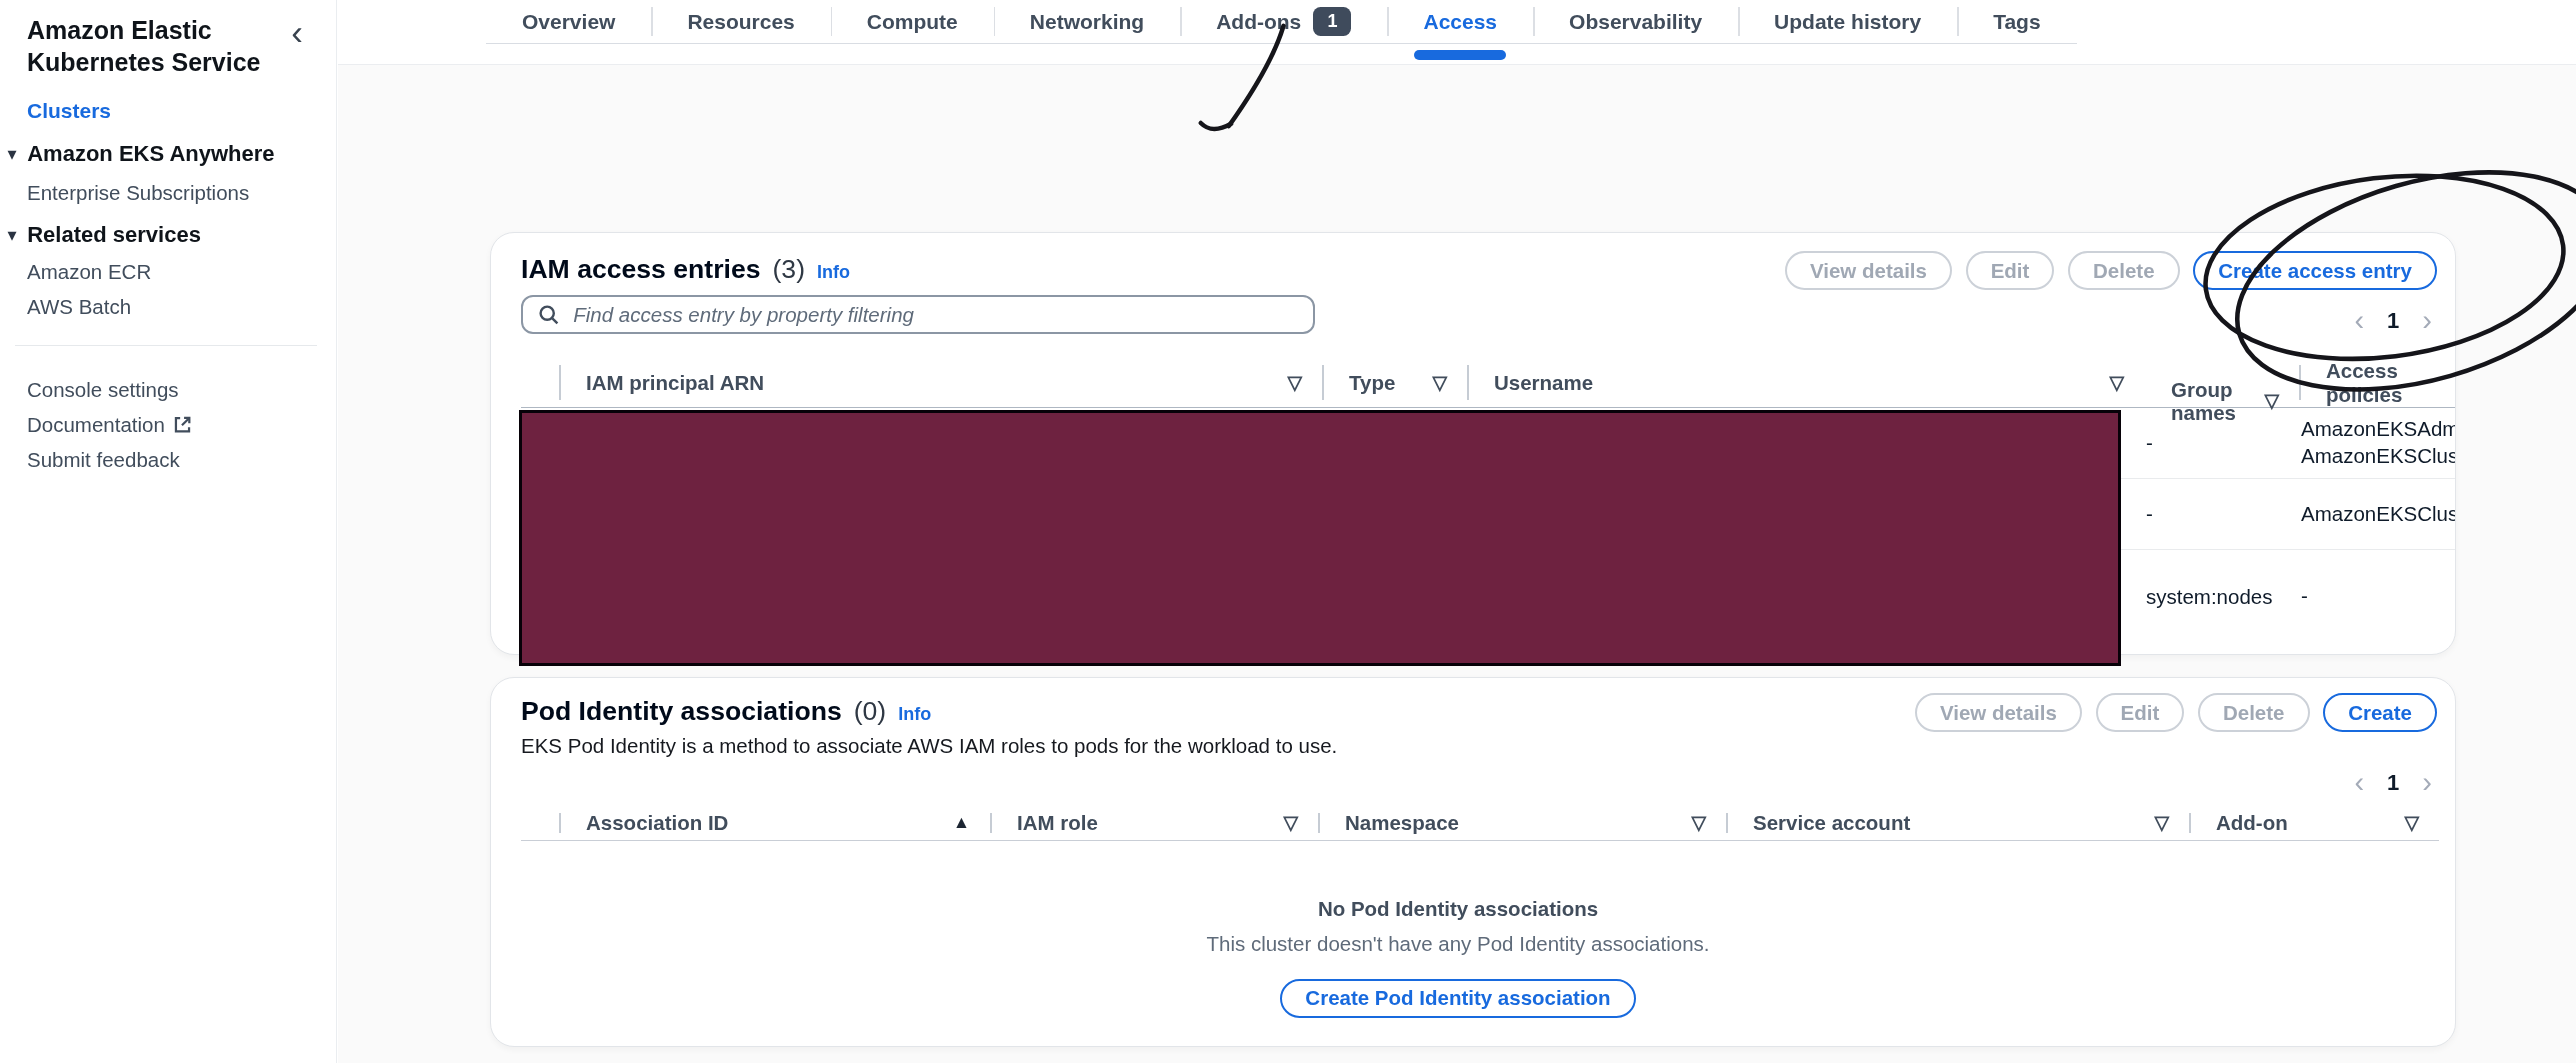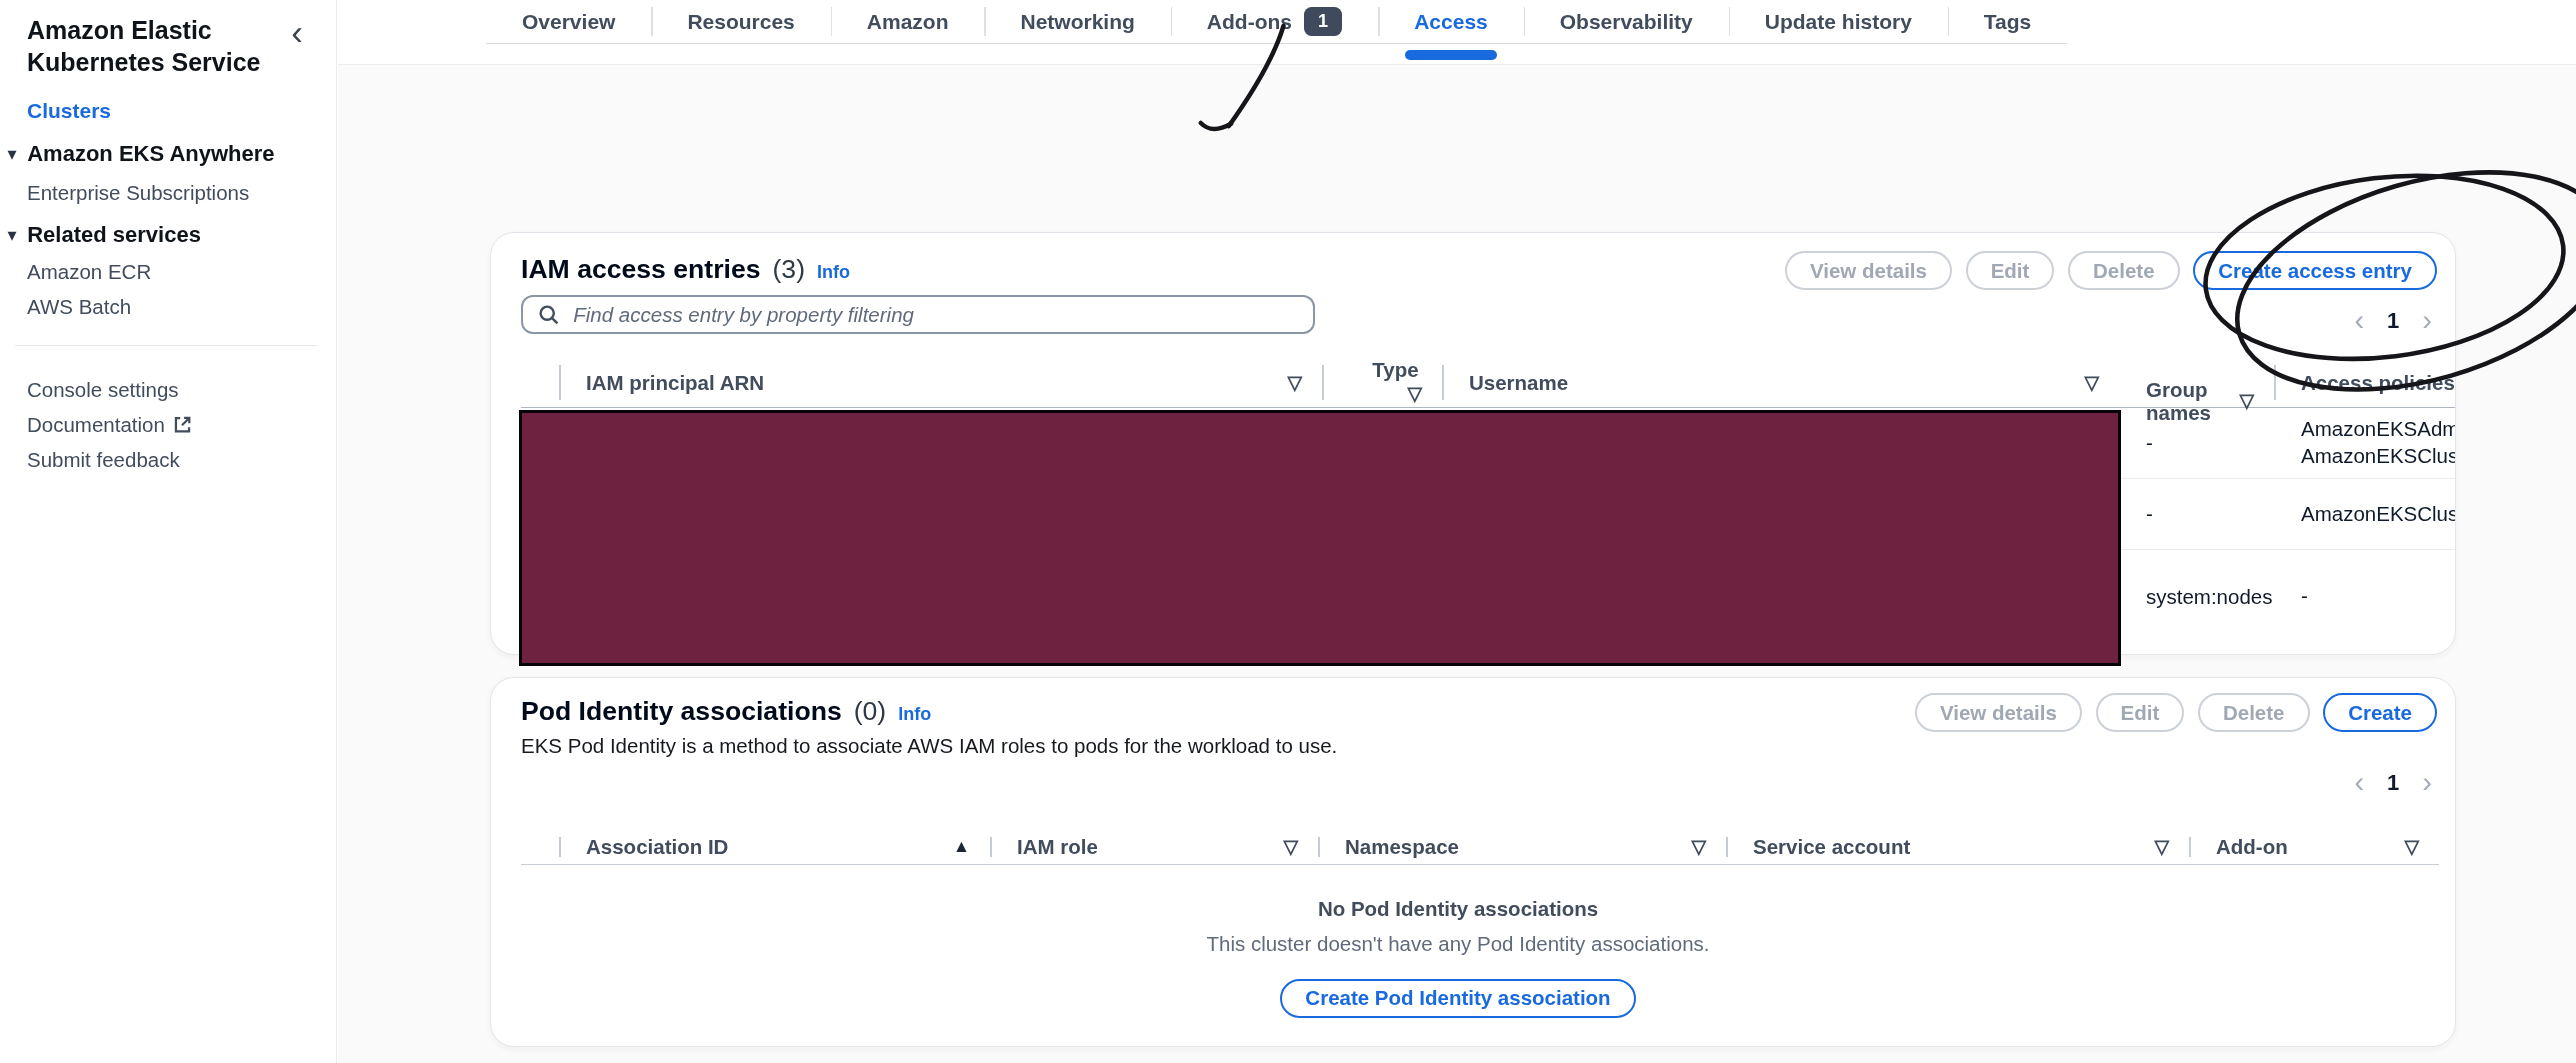--- a/index.html
+++ b/index.html
@@ -128,21 +128,21 @@
   </div>
   <div class="sb-item" style="top:448px;">Submit feedback</div>
 </div>
 
 <div class="main">
 
   <div class="header-strip">
     <div class="tabs">
       <div class="tab">Overview</div>
       <div class="tab">Resources</div>
-      <div class="tab">Amazon</div>
+      <div class="tab">Compute</div>
       <div class="tab">Networking</div>
       <div class="tab">
         <span>Add-ons</span>
         <span class="tab-badge">1</span>
       </div>
       <div class="tab active">Access</div>
       <div class="tab">Observability</div>
       <div class="tab">Update history</div>
       <div class="tab">Tags</div>
     </div>
@@ -178,21 +178,21 @@
       <span class="pg-num">1</span>
       <span class="pg-chev">›</span>
     </div>
 
     <div class="thead" style="left:30px;right:0;top:125px;height:50px;">
       <div style="width:38px;" class="th nodiv"></div>
       <div class="th" style="width:763px;">
         <span>IAM principal ARN</span>
         <span class="ficon">▽</span>
       </div>
-      <div class="th" style="width:120px;flex-direction:column;">
+      <div class="th" style="width:145px;">
         <span>Type</span>
         <span class="ficon">▽</span>
       </div>
       <div class="th" style="width:677px;">
         <span>Username</span>
         <span class="ficon">▽</span>
       </div>
       <div class="th" style="width:155px;margin-top:37px;">
         <span>Group names</span>
         <span class="ficon">▽</span>
@@ -253,21 +253,21 @@
       <button class="btn disabled">Delete</button>
       <button class="btn primary">Create</button>
     </div>
 
     <div class="pager" style="right:23px;top:90px;">
       <span class="pg-chev">‹</span>
       <span class="pg-num">1</span>
       <span class="pg-chev">›</span>
     </div>
 
-    <div class="thead" style="left:30px;width:1918px;top:152px;height:35px;border-bottom-color:#c9ced6;justify-content:center;">
+    <div class="thead" style="left:30px;width:1918px;top:128px;height:35px;border-bottom-color:#c9ced6;justify-content:center;">
       <div style="width:38px;" class="th nodiv"></div>
       <div class="th" style="width:431px;">
         <span>Association ID</span>
         <span class="sicon">▲</span>
       </div>
       <div class="th" style="width:328px;">
         <span>IAM role</span>
         <span class="ficon">▽</span>
       </div>
       <div class="th" style="width:408px;">

